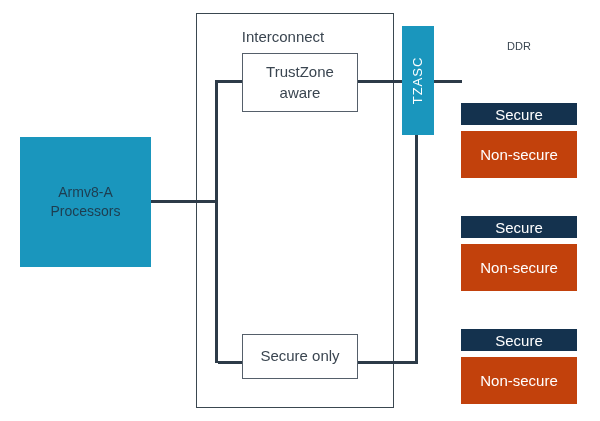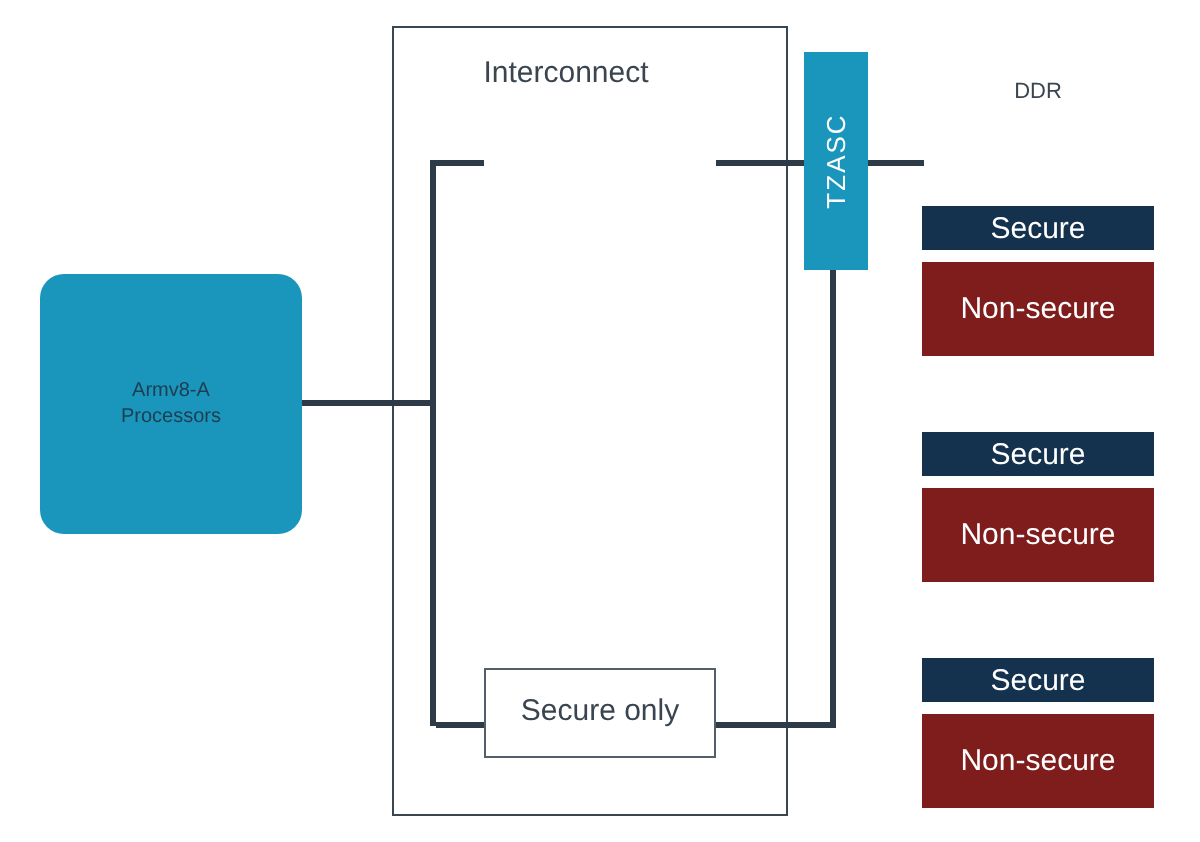--- a/index.html
+++ b/index.html
@@ -13,24 +13,23 @@
   }
   .line { position: absolute; background: #2D3B48; z-index: 1; }
 
   .proc-box {
     position: absolute;
     left: 20px; top: 137px; width: 131px; height: 130px;
     background: #1A96BD;
     color: #1E3D50;
     display: flex; align-items: center; justify-content: center;
     text-align: center;
-    font-size: 10px; line-height: 1.35;
+    font-size: 14px; line-height: 1.35;
     white-space: pre-line;
     z-index: 2;
-    border-radius: 12px;
   }
   .interconnect-box {
     position: absolute;
     left: 196px; top: 13px; width: 198px; height: 395px;
     background: #ffffff;
     border: 1.5px solid #3A4750;
     z-index: 0;
   }
   .interconnect-label {
     position: absolute;
@@ -81,21 +80,21 @@
     left: 461px; top: 71px; width: 116px;
     display: flex; flex-direction: column; gap: 6px;
     z-index: 2;
   }
   .ddr-block {
     color: #ffffff;
     display: flex; align-items: center; justify-content: center;
     font-size: 15px;
   }
   .ddr-secure { height: 22px; background: #14324E; margin-top: 32px; }
-  .ddr-nonsecure { height: 47px; background: #7f1d1d; }
+  .ddr-nonsecure { height: 47px; background: #c2410c; }
 
   .watermark {
     position: absolute;
     right: 8px; top: 385px;
     font-size: 16px;
     color: #D9D9D9;
     text-shadow: 1px 1px 0 #ffffff;
     z-index: 4;
     white-space: nowrap;
   }
@@ -112,20 +111,22 @@
   <div class="line" style="left:215px; top:80px; width:3px; height:283px;"></div>
   <div class="line" style="left:218px; top:80px; width:24px; height:3px;"></div>
   <div class="line" style="left:218px; top:361px; width:24px; height:3px;"></div>
   <div class="line" style="left:358px; top:80px; width:104px; height:3px;"></div>
   <div class="line" style="left:358px; top:361px; width:60px; height:3px;"></div>
   <div class="line" style="left:415px; top:134px; width:3px; height:230px;"></div>
 
   <div class="proc-box">Armv8-A
 Processors</div>
 
+  <div class="inner-box trustzone-box">TrustZone
+aware</div>
   <div class="inner-box secureonly-box">Secure only</div>
 
   <div class="tzasc-box">
     <span>TZASC</span>
   </div>
 
   <div class="ddr-title">DDR</div>
   <div class="ddr-stack">
     <div class="ddr-block ddr-secure">Secure</div>
     <div class="ddr-block ddr-nonsecure">Non-secure</div>

